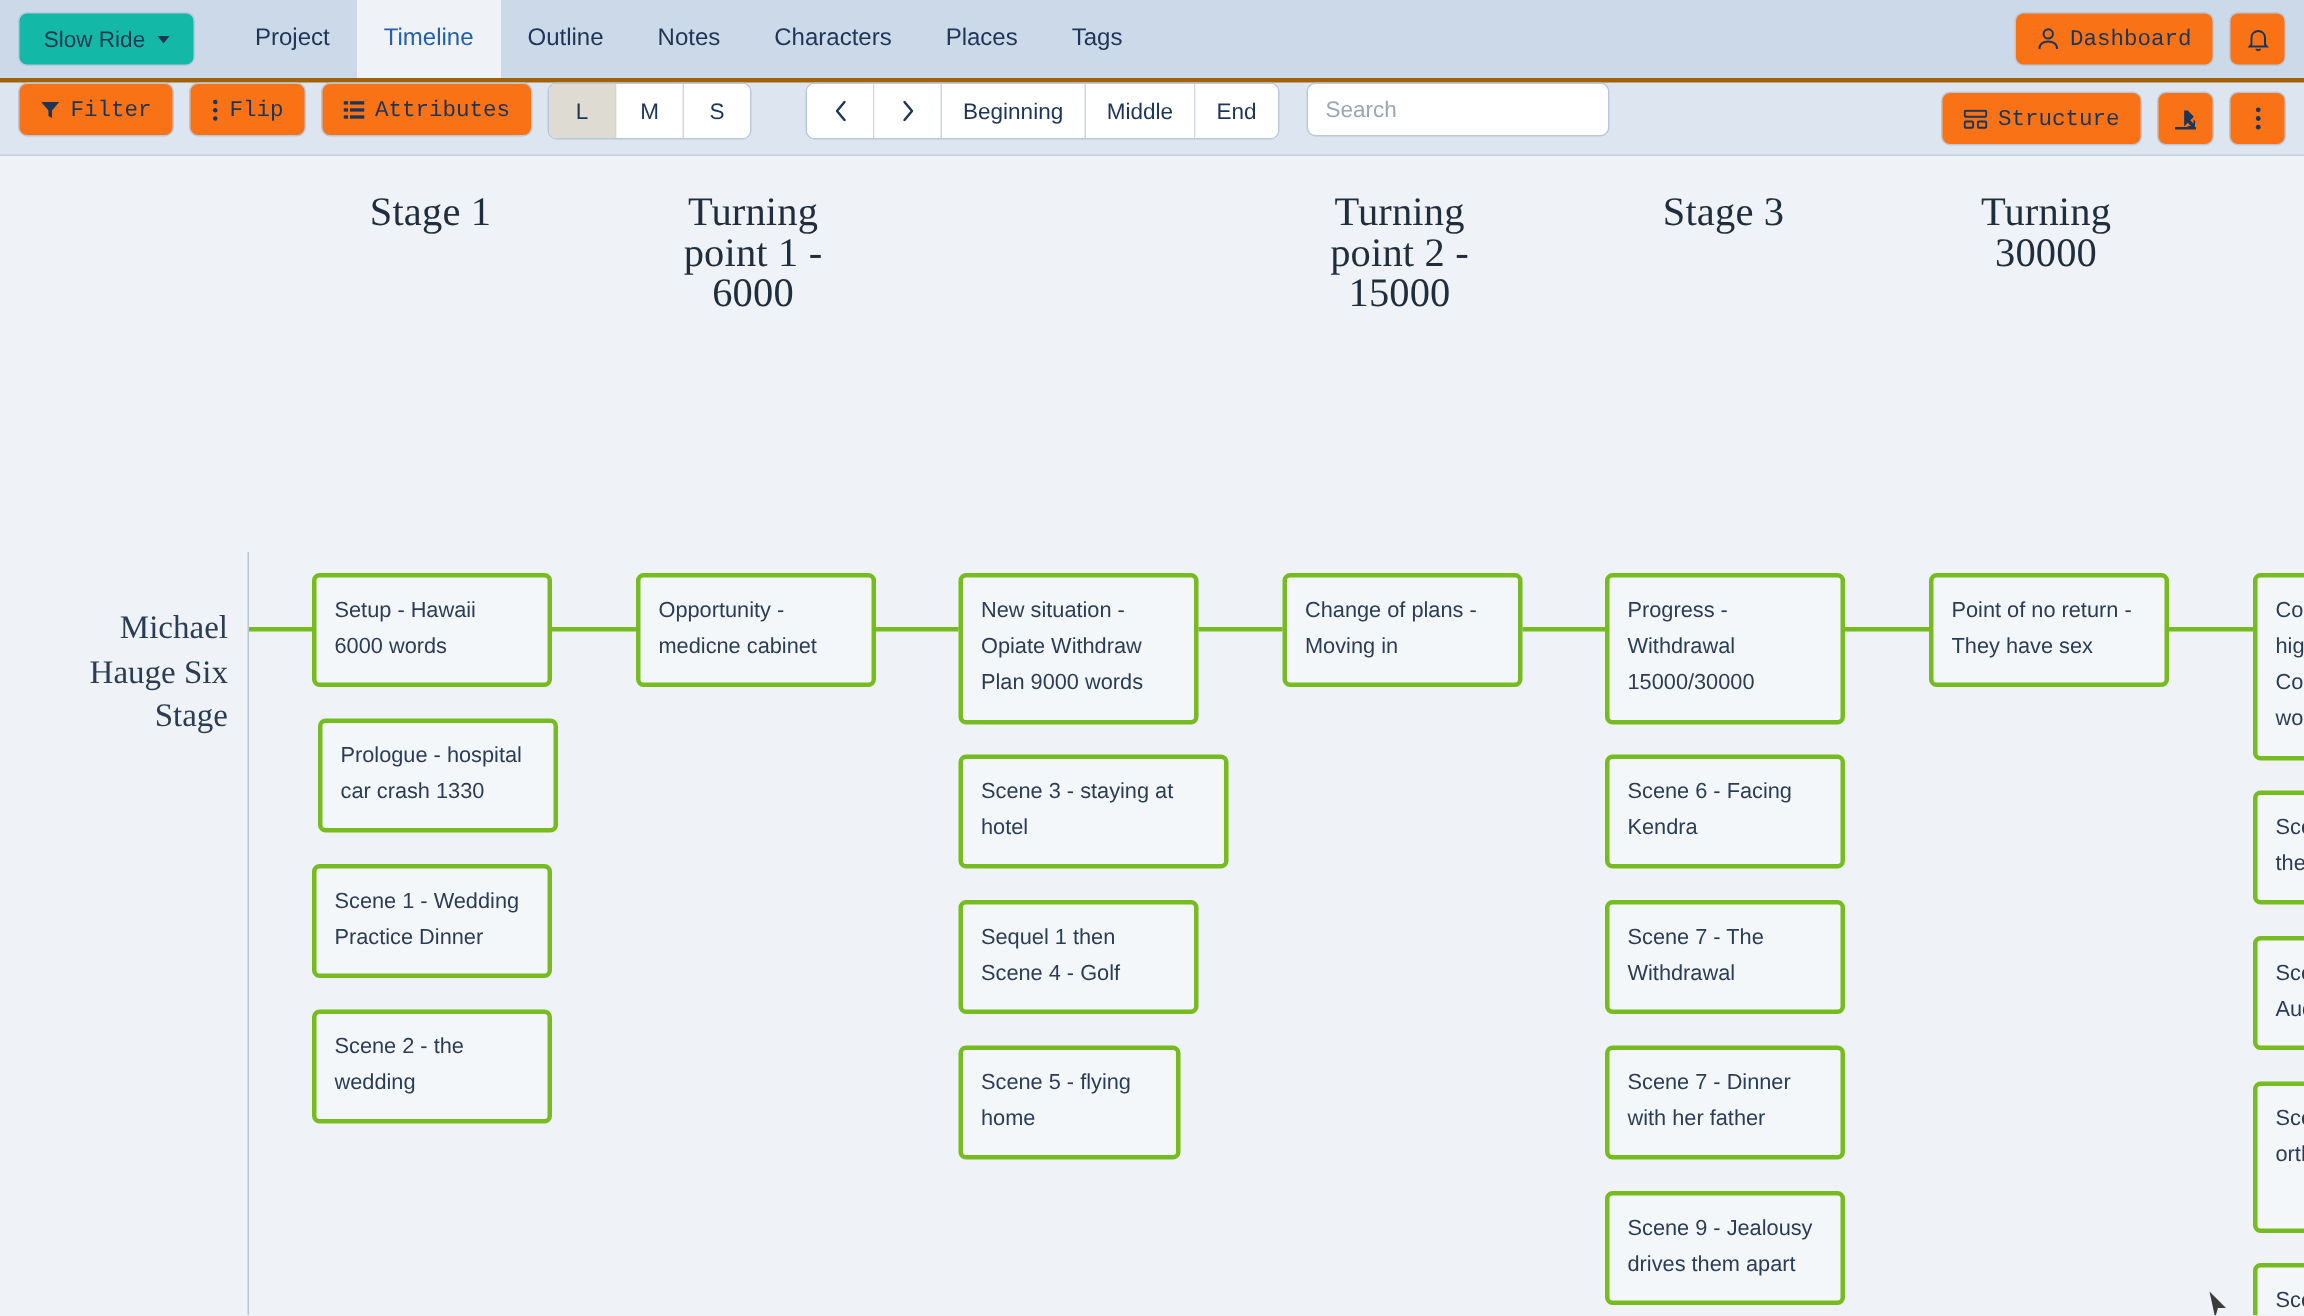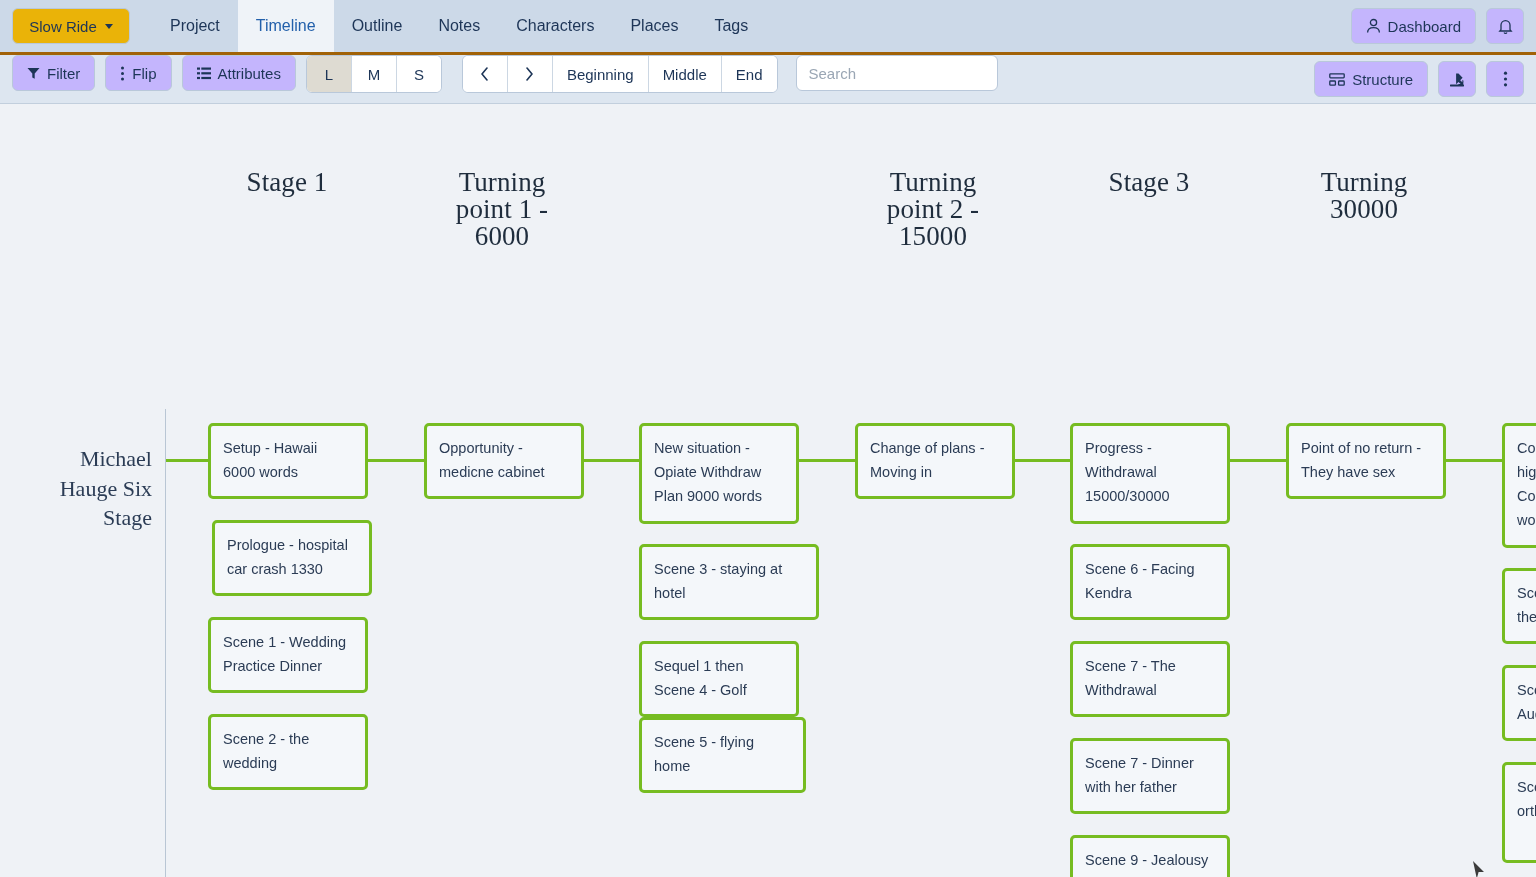--- a/index.html
+++ b/index.html
@@ -22,21 +22,21 @@
     background: #ccd9e8;
     display: flex;
     align-items: center;
     box-sizing: border-box;
     padding: 0 12px;
     position: relative;
   }
   .project-menu {
     height: 36px;
     min-width: 118px;
-    background: #eab308;
+    background: #14b8a6;
     border: 1px solid #b9c8da;
     border-radius: 6px;
     display: flex;
     align-items: center;
     justify-content: center;
     gap: 8px;
     padding: 0 14px;
     font-size: 15px;
     color: #1d3557;
     cursor: pointer;
@@ -68,34 +68,34 @@
     background: #eff3f8;
     color: #2360ab;
   }
   .header-right {
     margin-left: auto;
     display: flex;
     align-items: center;
     gap: 10px;
   }
   .btn {
-    background: #c4b5fd;
+    background: #f97316;
     border: 1px solid #b9c8da;
     border-radius: 6px;
     color: #1d3557;
     font-size: 15px;
     height: 36px;
     display: flex;
     align-items: center;
     justify-content: center;
     gap: 7px;
     padding: 0 14px;
     cursor: pointer;
     box-sizing: border-box;
-    font-family: Liberation Sans, sans-serif;
+    font-family: Liberation Mono, monospace;
   }
   .btn.icon-only {
     width: 38px;
     padding: 0;
   }
   .icon {
     display: inline-flex;
     align-items: center;
     justify-content: center;
     line-height: 1;
@@ -162,21 +162,20 @@
   .canvas {
     position: relative;
     width: 1536px;
     height: 773px;
     background: #eff2f6;
     overflow: hidden;
   }
   .col-headers {
     position: relative;
     height: 116px;
-    margin-top: 41px;
   }
   .col-header {
     position: absolute;
     top: 24px;
     text-align: center;
     font-family: "Liberation Serif", serif;
     font-size: 27px;
     line-height: 1.0;
     color: #1f2d3d;
     letter-spacing: 0.1px;
@@ -319,21 +318,21 @@
       <span>L</span>
     </div>
     <div class="seg narrow">
       <span>M</span>
     </div>
     <div class="seg narrow">
       <span>S</span>
     </div>
   </div>
 
-  <div class="seg-group" style="margin-left:10px">
+  <div class="seg-group" style="margin-left:26px">
     <div class="seg narrow">
       <span class="icon">
         <svg width="9" height="14" viewBox="0 0 9 14" fill="none" stroke="#1d3557" stroke-width="1.6" stroke-linecap="round" stroke-linejoin="round">
           <path d="M7 1L2 7l5 6"></path>
         </svg>
       </span>
     </div>
     <div class="seg narrow">
       <span class="icon">
         <svg width="9" height="14" viewBox="0 0 9 14" fill="none" stroke="#1d3557" stroke-width="1.6" stroke-linecap="round" stroke-linejoin="round">
@@ -431,21 +430,21 @@
     <div class="card" style="left:208px;top:162px;width:160px;height:76px">Setup - Hawaii 6000 words</div>
     <div class="card" style="left:212px;top:259px;width:160px;height:76px">Prologue - hospital car crash 1330</div>
     <div class="card" style="left:208px;top:356px;width:160px;height:76px">Scene 1 - Wedding Practice Dinner</div>
     <div class="card" style="left:208px;top:453px;width:160px;height:76px">Scene 2 - the wedding</div>
 
     <div class="card" style="left:424px;top:162px;width:160px;height:76px">Opportunity - medicne cabinet</div>
 
     <div class="card" style="left:639px;top:162px;width:160px;height:101px">New situation - Opiate Withdraw Plan 9000 words</div>
     <div class="card" style="left:639px;top:283px;width:180px;height:76px">Scene 3 - staying at hotel</div>
     <div class="card" style="left:639px;top:380px;width:160px;height:76px">Sequel 1 then Scene 4 - Golf</div>
-    <div class="card" style="left:639px;top:456px;width:167px;height:76px">Scene 5 - flying home</div>
+    <div class="card" style="left:639px;top:477px;width:148px;height:76px">Scene 5 - flying home</div>
 
     <div class="card" style="left:855px;top:162px;width:160px;height:76px">Change of plans - Moving in</div>
 
     <div class="card" style="left:1070px;top:162px;width:160px;height:101px">Progress - Withdrawal 15000/30000</div>
     <div class="card" style="left:1070px;top:283px;width:160px;height:76px">Scene 6 - Facing Kendra</div>
     <div class="card" style="left:1070px;top:380px;width:160px;height:76px">Scene 7 - The Withdrawal</div>
     <div class="card" style="left:1070px;top:477px;width:160px;height:76px">Scene 7 - Dinner with her father</div>
     <div class="card" style="left:1070px;top:574px;width:160px;height:76px">Scene 9 - Jealousy drives them apart</div>
 
     <div class="card" style="left:1286px;top:162px;width:160px;height:76px">Point of no return - They have sex</div>

